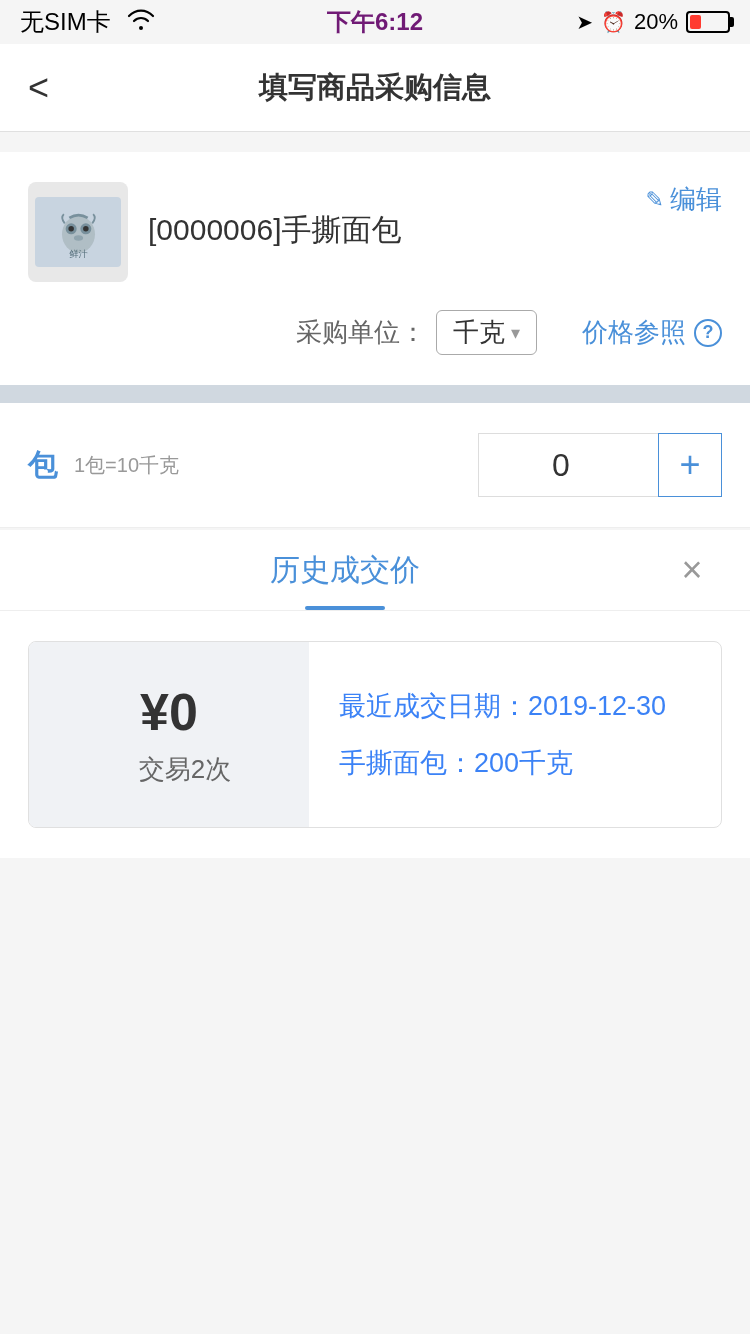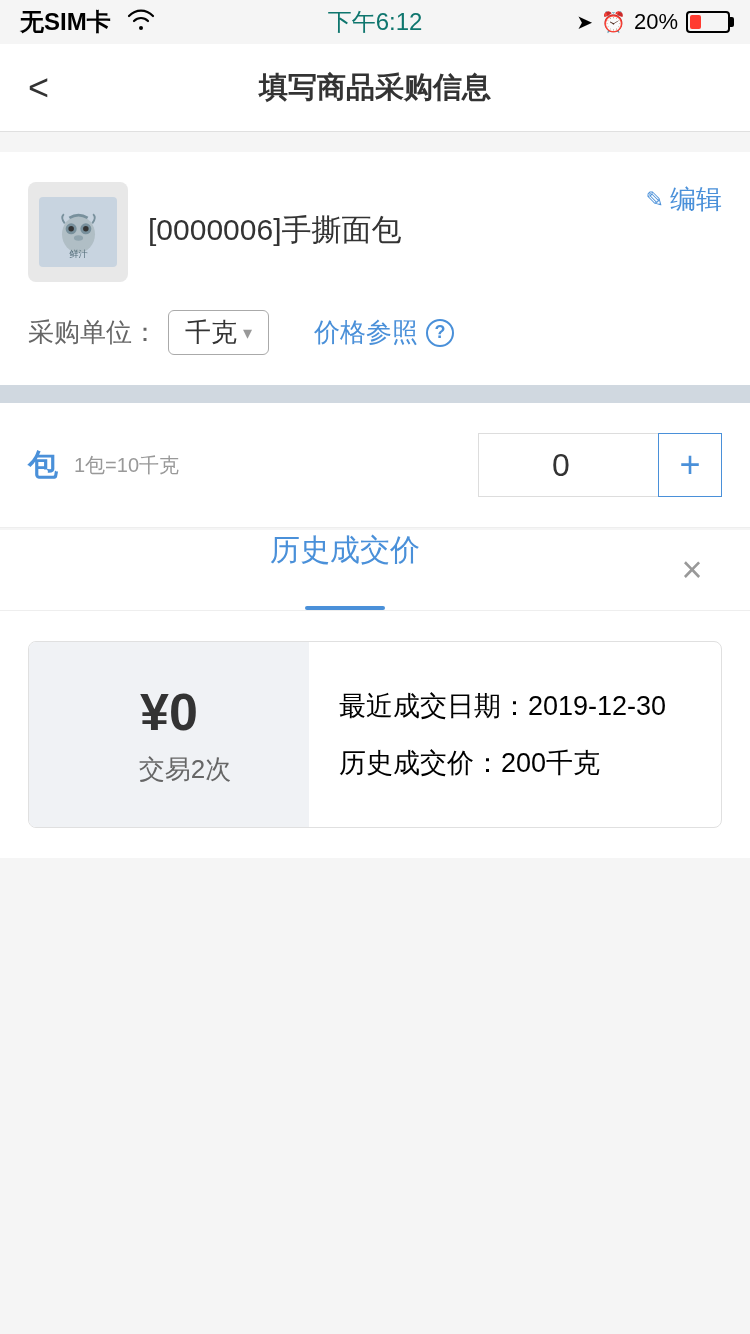--- a/index.html
+++ b/index.html
@@ -18,30 +18,30 @@
       width: 750px;
       height: 44px;
       background: #f5f5f5;
       display: flex;
       align-items: center;
       justify-content: space-between;
       padding: 0 20px;
     }
     .status-left {
       font-size: 24px;
-      font-weight: 700;
+      font-weight: 400;
       color: #000;
       display: flex;
       align-items: center;
       gap: 16px;
     }
     .status-center {
       font-size: 24px;
-      font-weight: 400;
-      color: #0f766e;
+      font-weight: 700;
+      color: #701a75;
       position: absolute;
       left: 50%;
       transform: translateX(-50%);
     }
     .status-right {
       display: flex;
       align-items: center;
       gap: 8px;
       font-size: 22px;
       color: #000;
@@ -119,21 +119,21 @@
       width: 100px;
       height: 100px;
       background: #e8e8e8;
       border-radius: 8px;
       display: flex;
       align-items: center;
       justify-content: center;
       flex-shrink: 0;
     }
     .product-thumbnail-inner {
-      width: 78px;
+      width: 86px;
       height: 70px;
       background: #c8d4e0;
       border-radius: 4px;
       display: flex;
       align-items: center;
       justify-content: center;
       font-size: 20px;
       color: #8899aa;
       flex-direction: column;
     }
@@ -155,21 +155,21 @@
       font-size: 26px;
       cursor: pointer;
     }
     .edit-icon {
       font-size: 22px;
     }
 
     .product-meta {
       display: flex;
       align-items: center;
-      justify-content: flex-start;
+      justify-content: flex-end;
       margin-top: 28px;
     }
     .unit-selector {
       display: flex;
       align-items: center;
       gap: 10px;
       font-size: 26px;
       color: #666;
     }
     .unit-badge {
@@ -276,21 +276,21 @@
       display: flex;
       align-items: center;
       border-bottom: 1px solid #eee;
       padding: 0 28px;
       position: relative;
     }
     .tab-item {
       flex: 1;
       height: 80px;
       display: flex;
-      align-items: flex-start;
+      align-items: center;
       justify-content: center;
       font-size: 30px;
       cursor: pointer;
       position: relative;
     }
     .tab-item.active {
       color: #4a90d9;
       font-weight: 500;
     }
     .tab-item.inactive {
@@ -352,21 +352,21 @@
     .trans-right {
       flex: 1;
       padding: 36px 30px;
       display: flex;
       flex-direction: column;
       gap: 16px;
       justify-content: center;
     }
     .trans-detail-line {
       font-size: 27px;
-      color: #000000;
+      color: #3b82f6;
       line-height: 1.5;
     }
 
     
     .bottom-space {
       background: #f5f5f5;
       height: 700px;
     }
 
     
@@ -475,20 +475,20 @@
     <div class="transaction-card">
       <div class="trans-left">
         <div class="trans-price">¥0</div>
         <div class="trans-count">交易2次</div>
       </div>
       <div class="trans-right">
         <div class="trans-detail-line">
           <span>最近成交日期：</span><span>2019-12-30</span>
         </div>
         <div class="trans-detail-line">
-          <span>历史成交价：</span><span>200千克</span>
+          <span>手撕面包：</span><span>200千克</span>
         </div>
       </div>
     </div>
   </div>
 </div>
 
 <div class="bottom-space"></div>
 
 </body></html>

